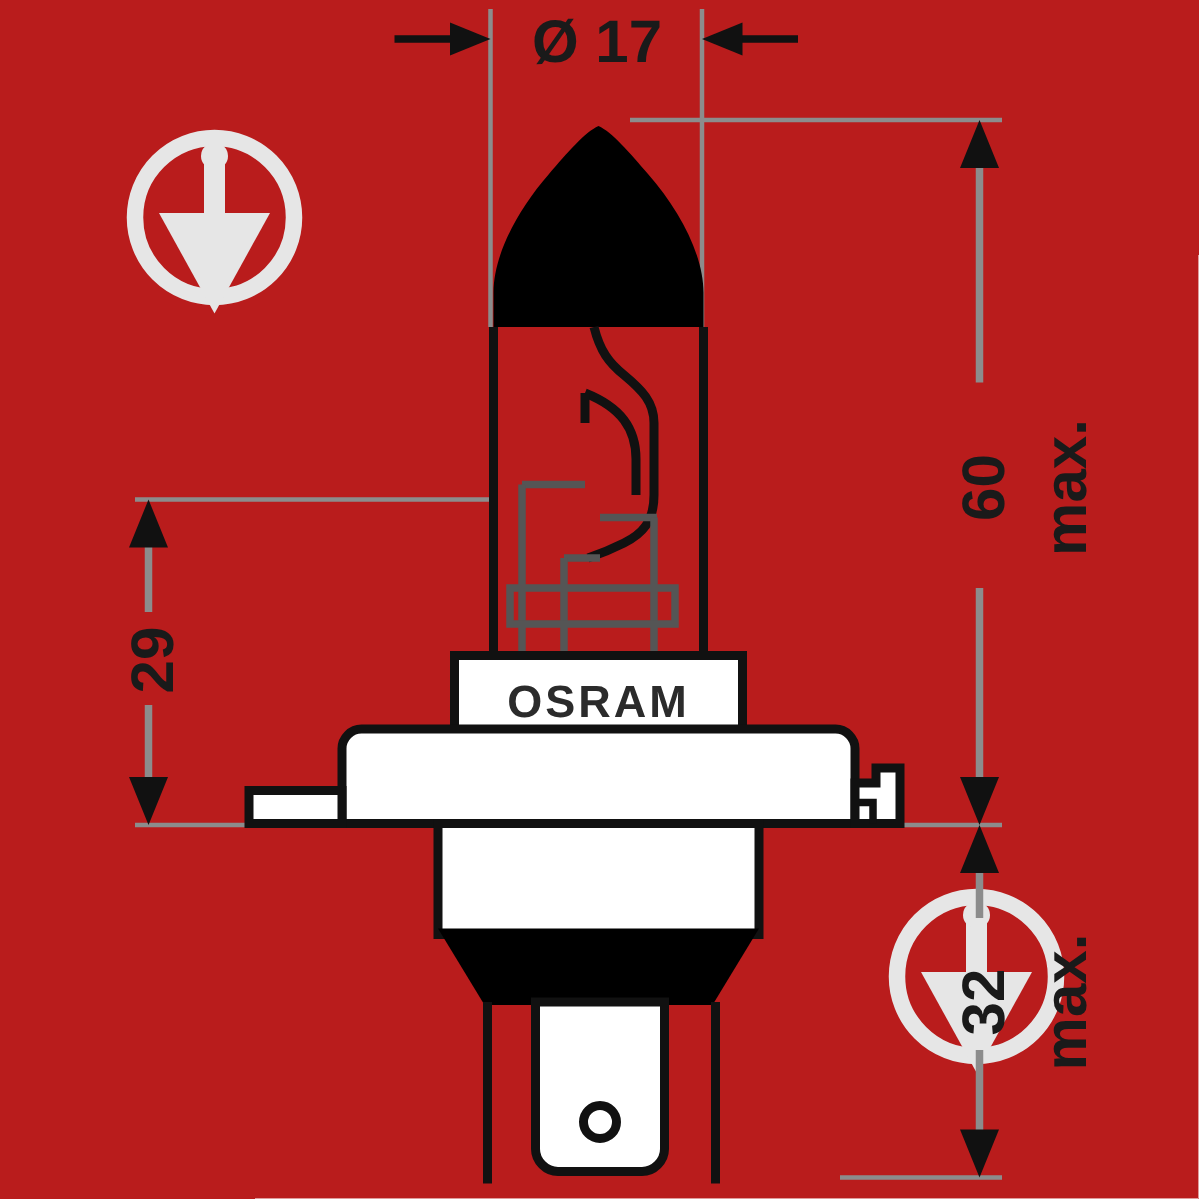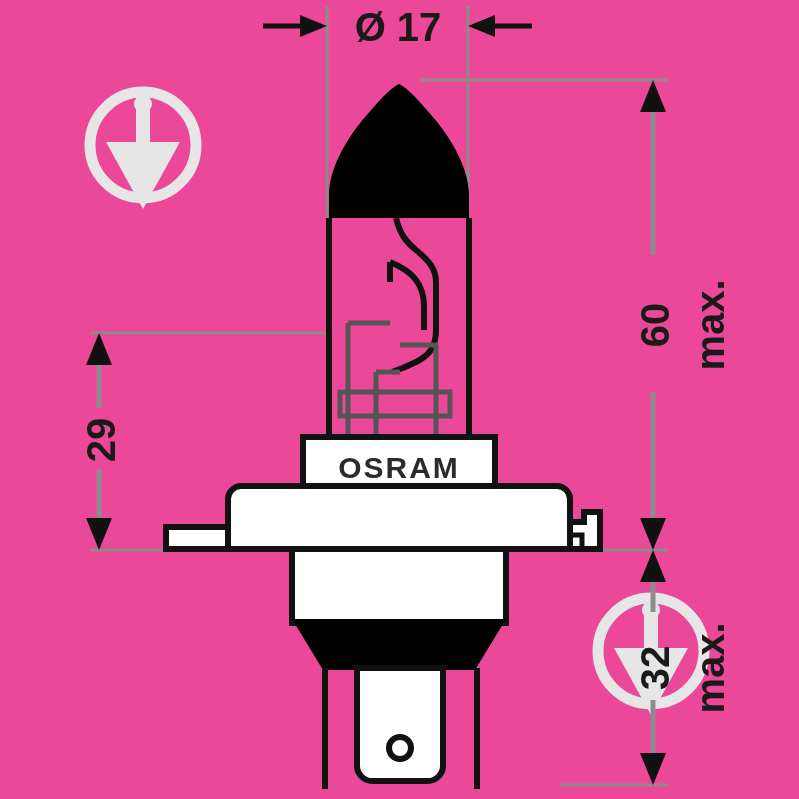--- a/index.html
+++ b/index.html
@@ -7,21 +7,21 @@
     padding: 0;
     background: #ffffff;
   }
   body {
     font-family: "Liberation Sans", sans-serif;
   }
   #stage {
     position: relative;
     width: 799px;
     height: 799px;
-    background: #ec4899;
+    background: #b91c1c;
     overflow: hidden;
   }
   #stage svg {
     position: absolute;
     left: 0;
     top: 0;
   }
   .dim-text {
     font-family: "Liberation Sans", sans-serif;
     font-weight: 700;

